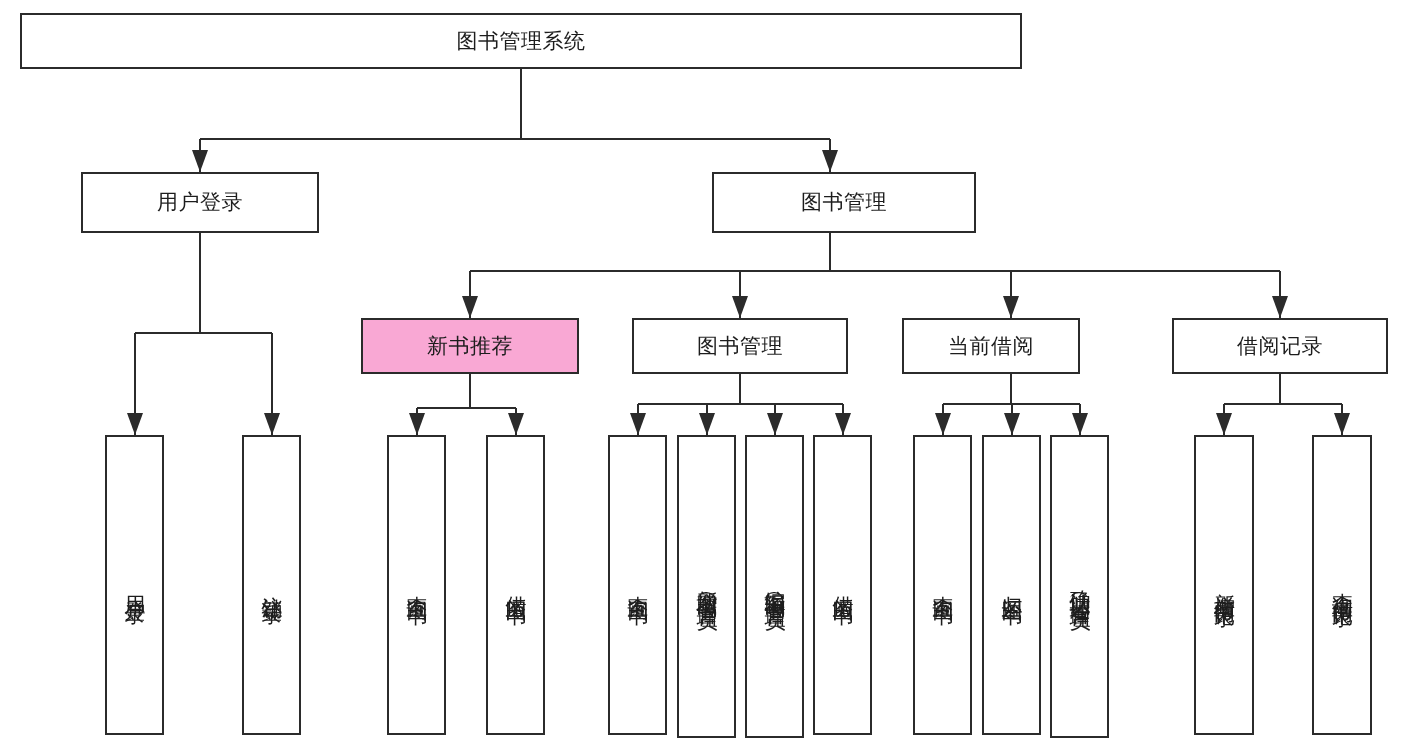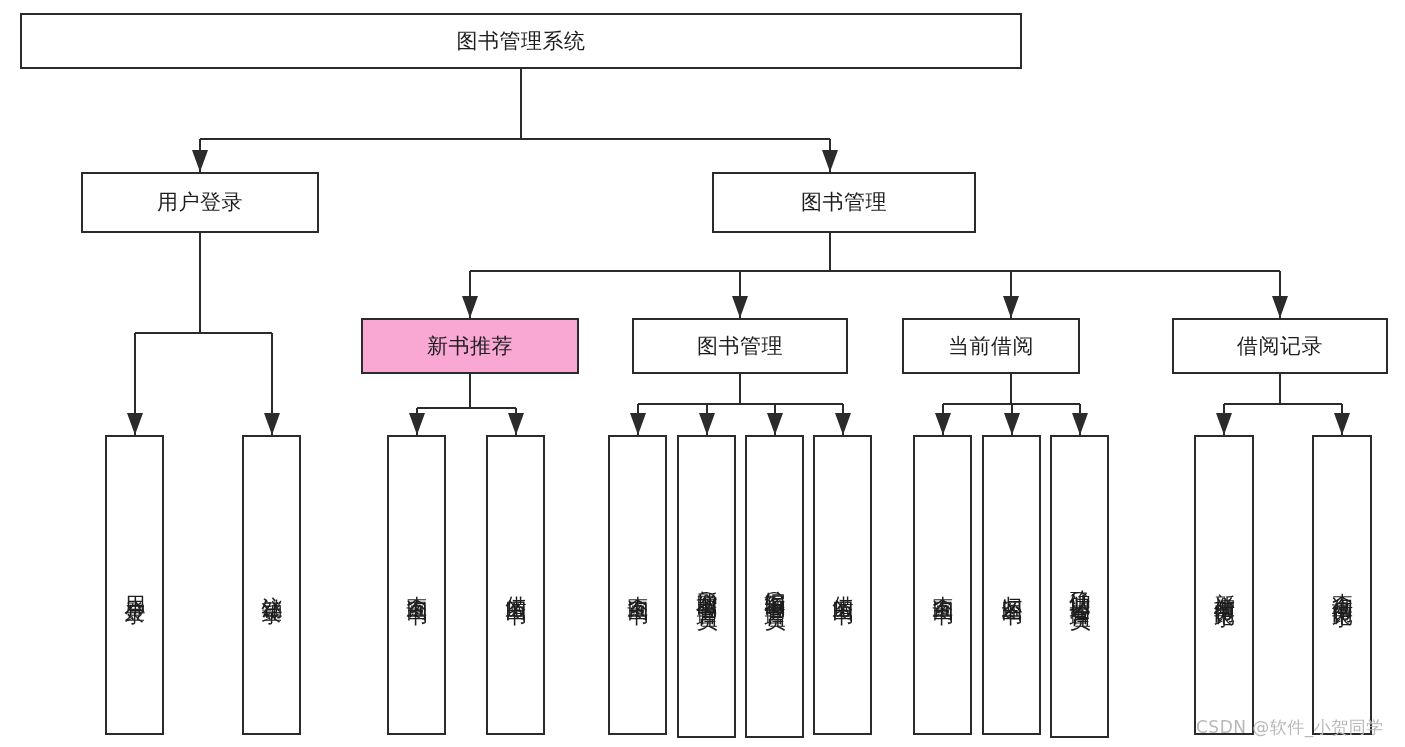--- a/index.html
+++ b/index.html
@@ -182,14 +182,13 @@
       <div class="node-box leaf" style="left: 1050px; top: 435px; width: 59px; height: 303px; border-color: rgb(43, 43, 43); background: rgb(255, 255, 255);">
         <div class="node-label-v">确认归还（管理员）</div>
       </div>
       <div class="node-box leaf" style="left: 1194px; top: 435px; width: 60px; height: 300px; border-color: rgb(43, 43, 43); background: rgb(255, 255, 255);">
         <div class="node-label-v">新增借阅记录</div>
       </div>
       <div class="node-box leaf" style="left: 1312px; top: 435px; width: 60px; height: 300px; border-color: rgb(43, 43, 43); background: rgb(255, 255, 255);">
         <div class="node-label-v">查询借阅记录</div>
       </div>
     </div>
-  <div class="watermark" style="left: 1196px; top: 716px; color: rgb(185, 185, 185);">CSDN @软件_小贺同学</div>
 </div>
 
 </body></html>

